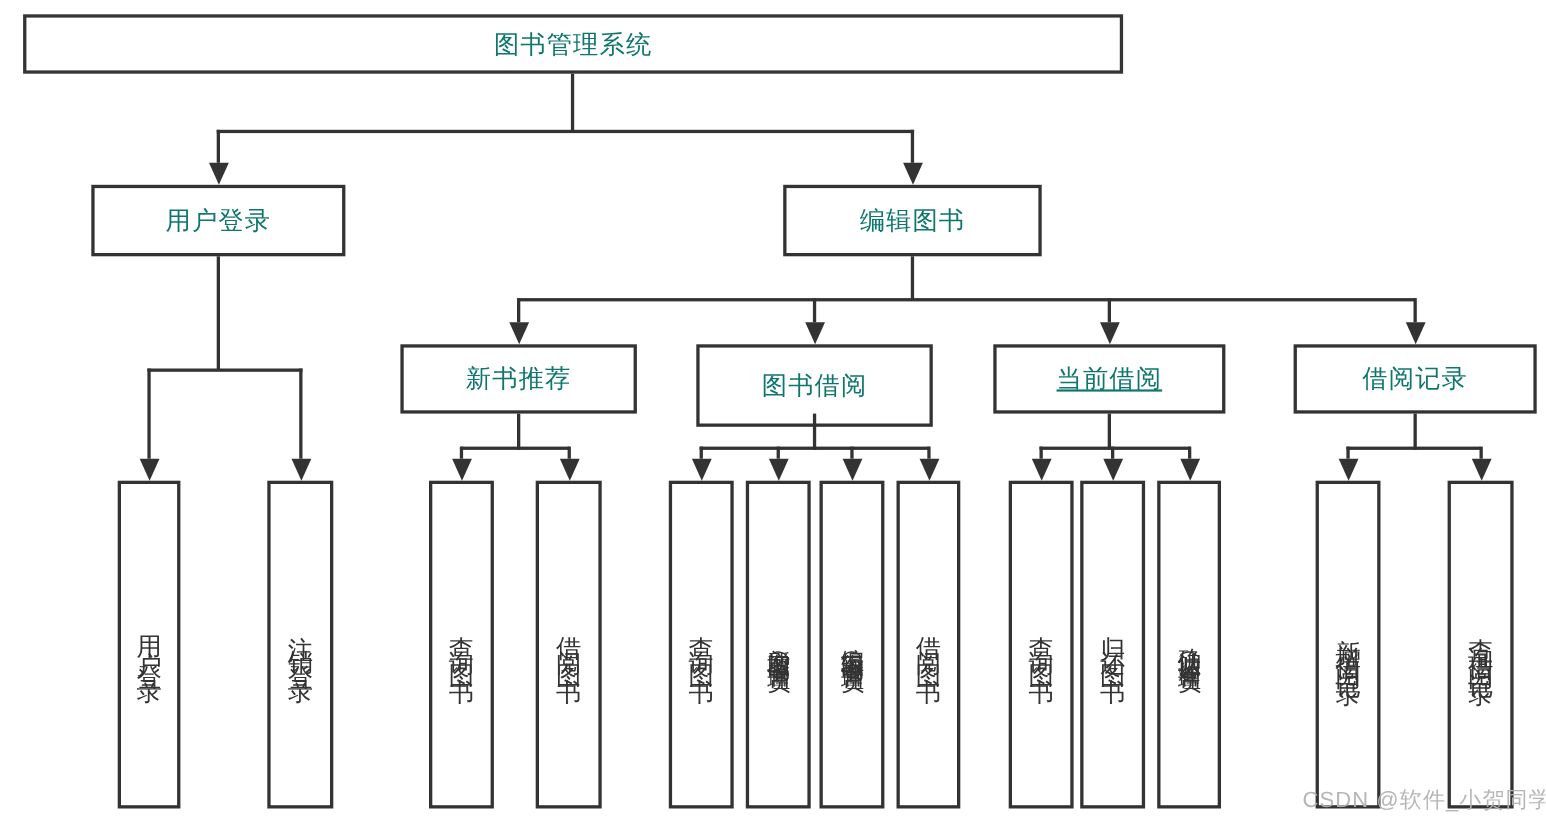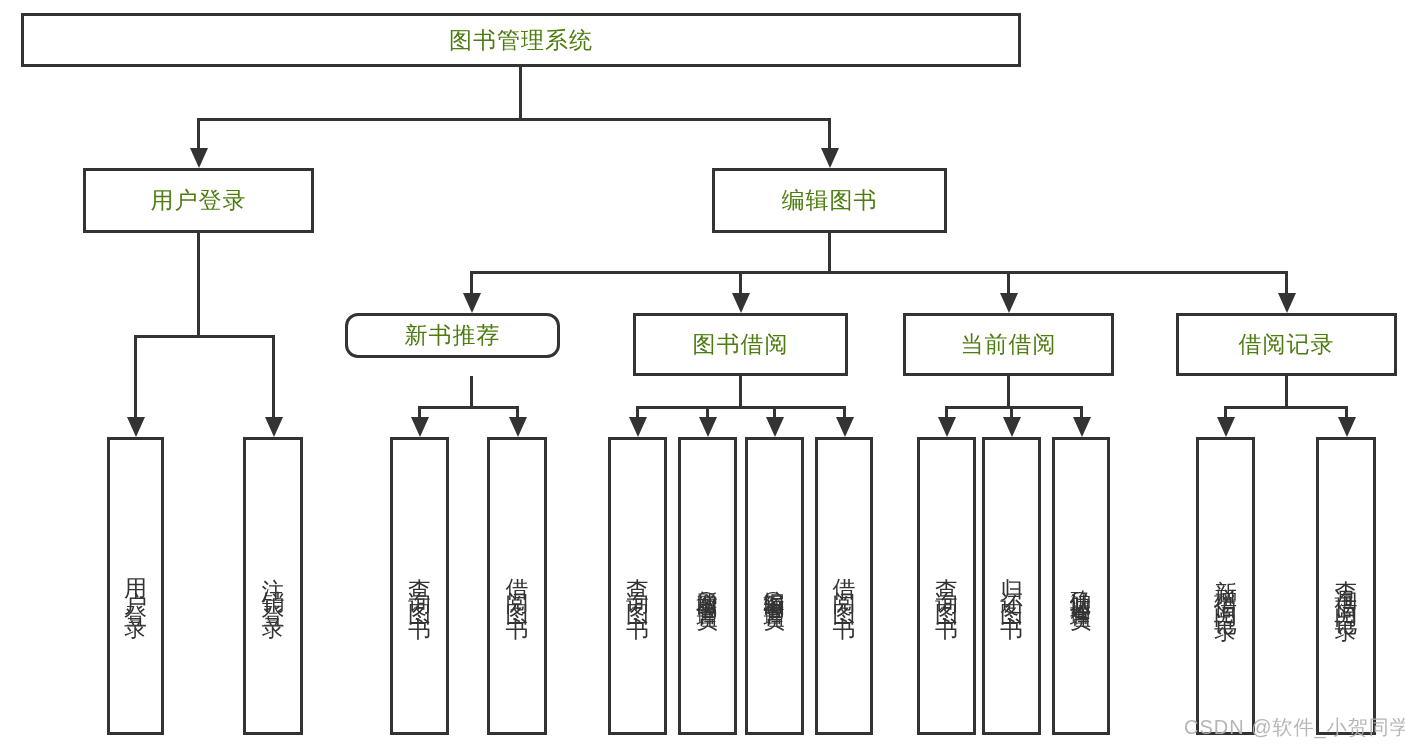--- a/index.html
+++ b/index.html
@@ -13,21 +13,21 @@
   }
   
   .hbox{
     position:absolute;
     box-sizing:border-box;
     border:3px solid #333;
     background:#fff;
     display:flex;align-items:center;justify-content:center;
     font-size:23px;
     letter-spacing:1px;
-    color:#4d7c0f;
+    color:#0f766e;
   }
   .vbox{
     position:absolute;
     box-sizing:border-box;
     border:3px solid #333;
     background:#fff;
     display:flex;align-items:center;justify-content:center;
   }
   .vtext{
     writing-mode:vertical-rl;
@@ -72,29 +72,29 @@
   </div>
 
   <div class="hbox" style="left:83px;top:168px;width:231px;height:65px;">
     <span>用户登录</span>
   </div>
 
   <div class="hbox" style="left:712px;top:168px;width:235px;height:65px;">
     <span>编辑图书</span>
   </div>
 
-  <div class="hbox" style="left:345px;top:313px;width:215px;height:45px;border-radius:13px;">
+  <div class="hbox" style="left:364px;top:313px;width:215px;height:63px;">
     <span>新书推荐</span>
   </div>
 
-  <div class="hbox" style="left:633px;top:313px;width:215px;height:63px;justify-content:center;">
+  <div class="hbox" style="left:633px;top:313px;width:215px;height:75px;justify-content:center;">
     <span>图书借阅</span>
   </div>
 
-  <div class="hbox" style="left:903px;top:313px;width:211px;height:63px;">
+  <div class="hbox" style="left:903px;top:313px;width:211px;height:63px;text-decoration:underline;">
     <span>当前借阅</span>
   </div>
 
   <div class="hbox" style="left:1176px;top:313px;width:221px;height:63px;">
     <span>借阅记录</span>
   </div>
 
   <div class="vbox" style="left:107px;top:437px;width:57px;height:298px;">
     <span class="vtext t4">用户登录</span>
   </div>

